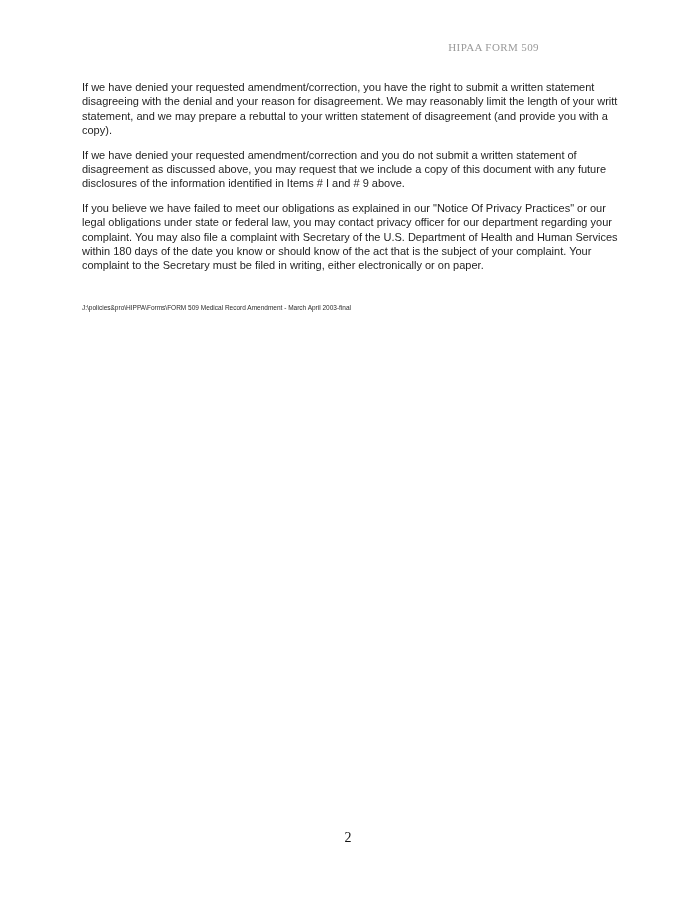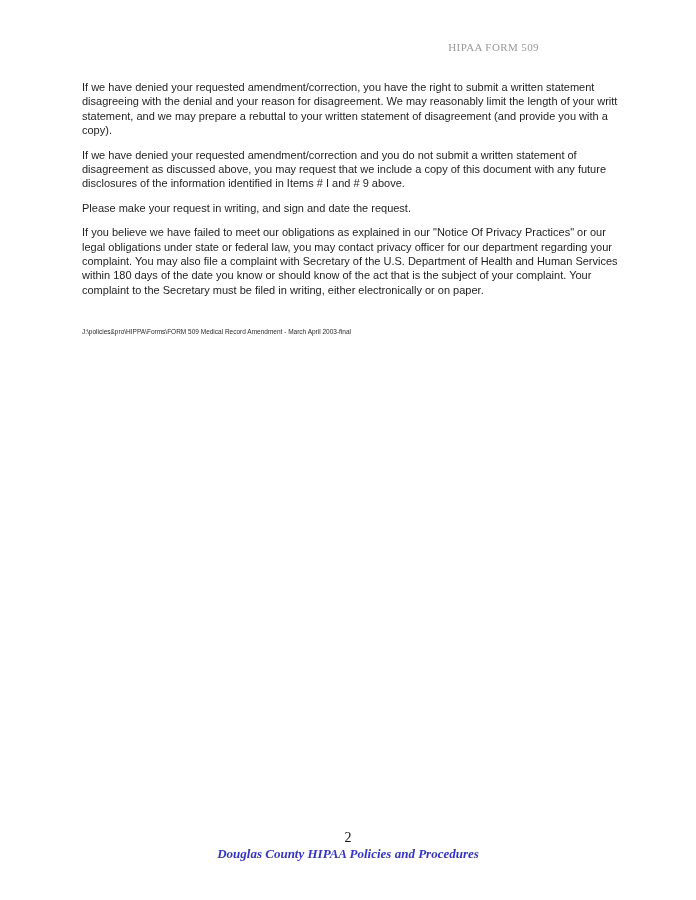--- a/index.html
+++ b/index.html
@@ -70,24 +70,22 @@
 </head>
 <body>
 
 <div class="page">
 
   <div class="doc-header">HIPAA FORM 509</div>
 
   <div class="doc-body">
     <p>If we have denied your requested amendment/correction, you have the right to submit a written statement disagreeing with the denial and your reason for disagreement. We may reasonably limit the length of your written statement, and we may prepare a rebuttal to your written statement of disagreement (and provide you with a copy).</p>
     <p>If we have denied your requested amendment/correction and you do not submit a written statement of disagreement as discussed above, you may request that we include a copy of this document with any future disclosures of the information identified in Items # I and # 9 above.</p>
-    <p>Please make your request in writing, and sign and date the request.</p>
     <p>If you believe we have failed to meet our obligations as explained in our "Notice Of Privacy Practices" or our legal obligations under state or federal law, you may contact privacy officer for our department regarding your complaint. You may also file a complaint with Secretary of the U.S. Department of Health and Human Services within 180 days of the date you know or should know of the act that is the subject of your complaint. Your complaint to the Secretary must be filed in writing, either electronically or on paper.</p>
 
     <div class="file-path">J:\policies&amp;pro\HIPPA\Forms\FORM 509 Medical Record Amendment - March April 2003-final</div>
   </div>
 
   <div class="doc-footer">
     <div class="page-number">2</div>
-    <div class="footer-title">Douglas County HIPAA Policies and Procedures</div>
   </div>
 
 </div>
 
 </body></html>

